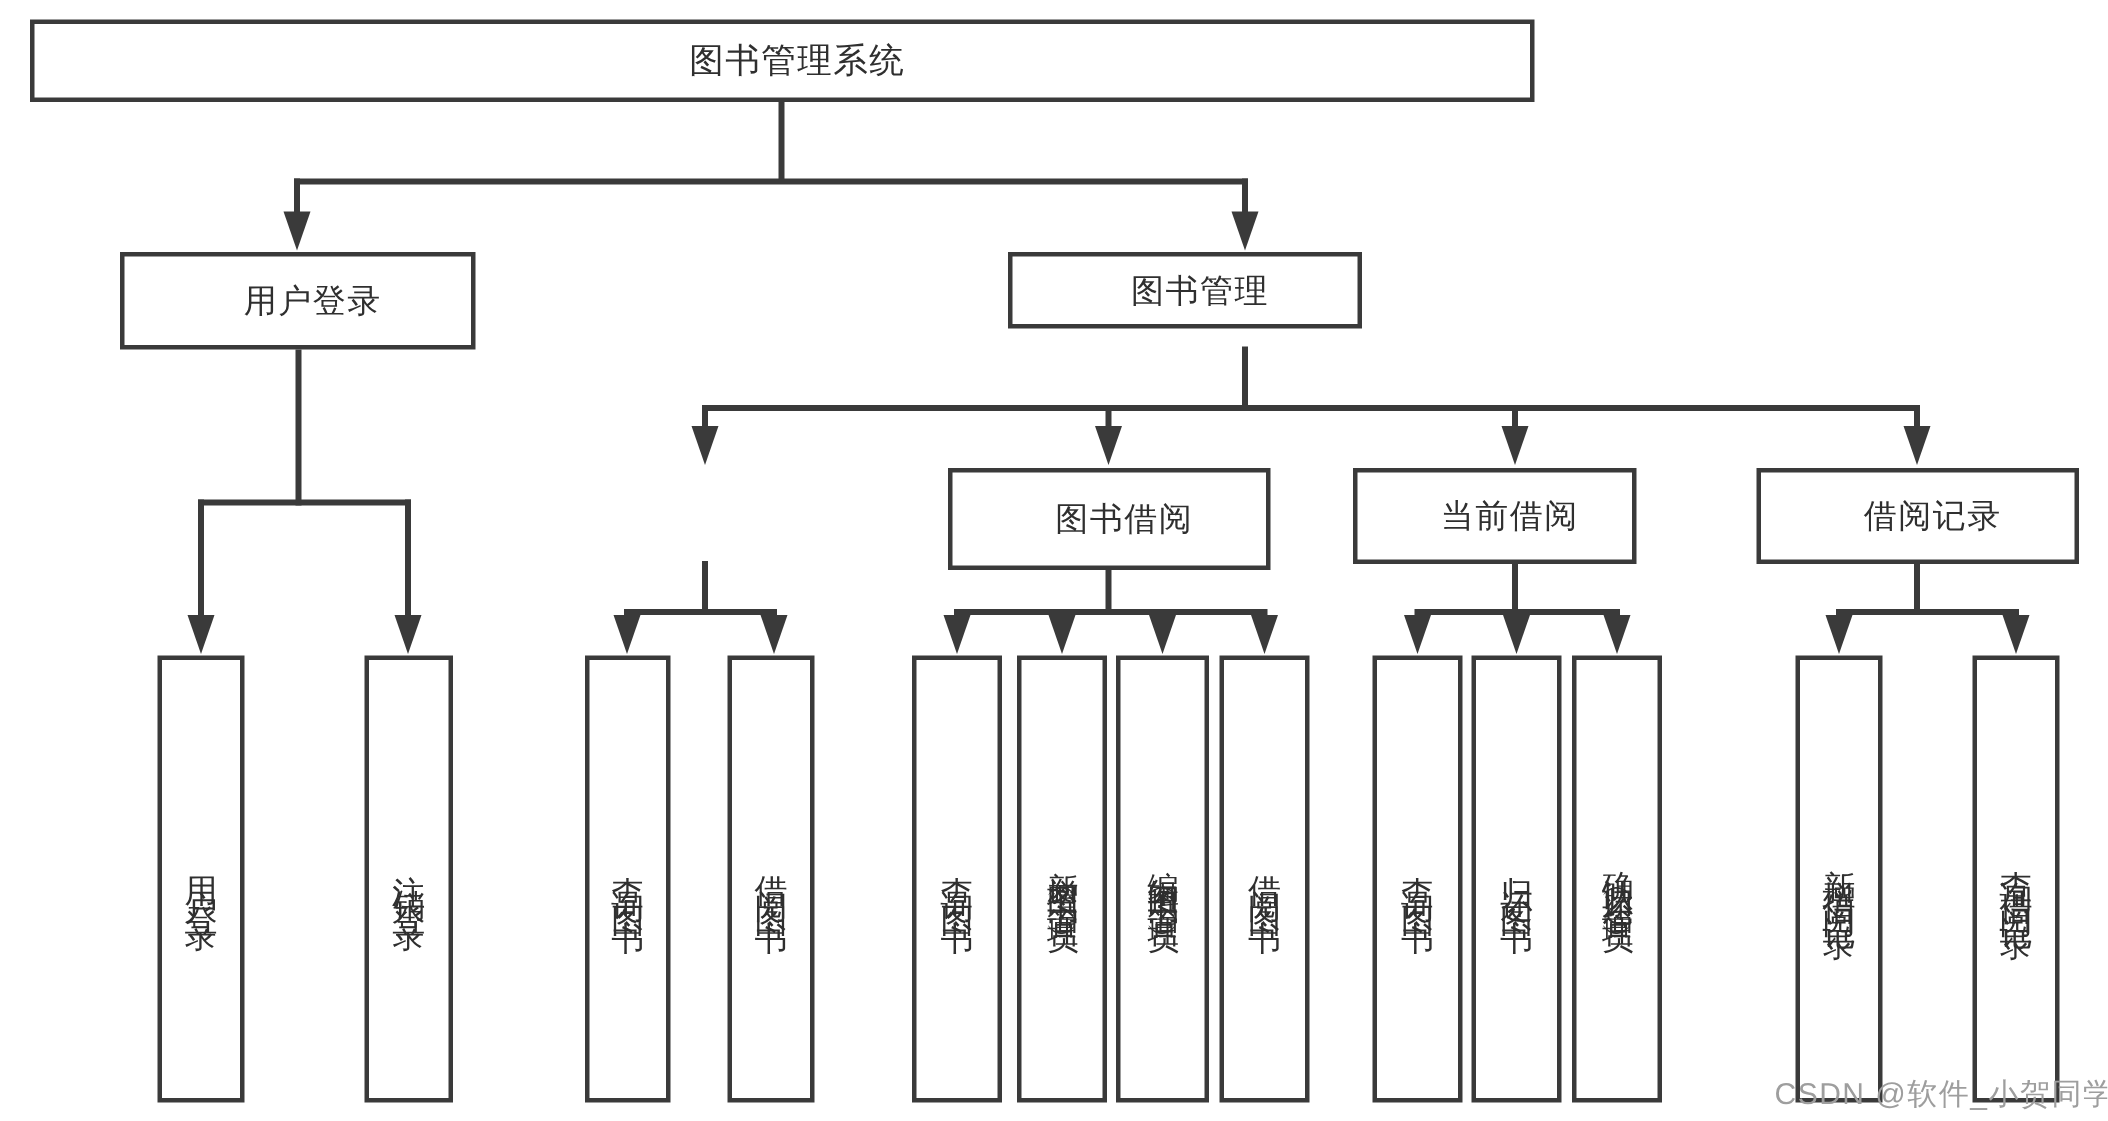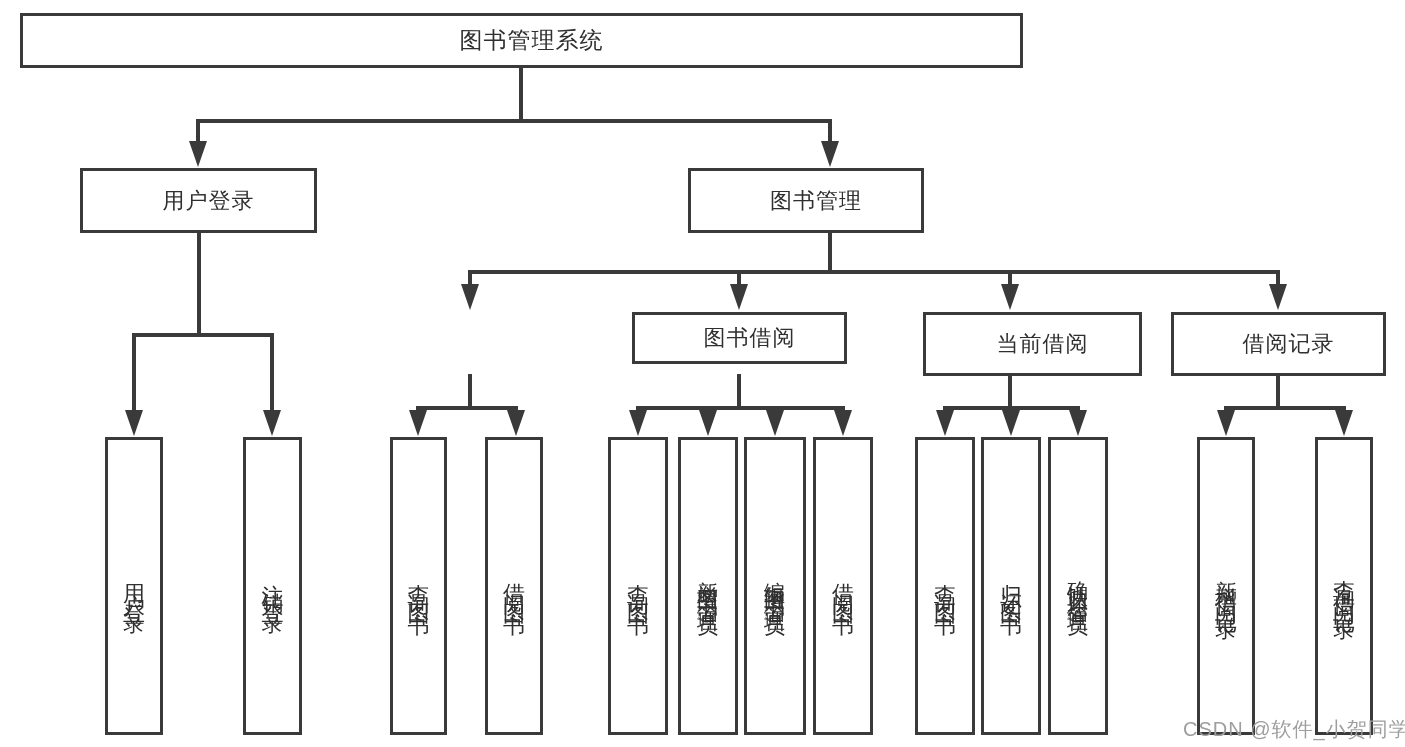--- a/index.html
+++ b/index.html
@@ -109,28 +109,28 @@
     </g>
   </svg>
 
   <div class="node h-node root" style="left:20px; top:13px; width:1003px; height:55px;">
     <span>图书管理系统</span>
   </div>
 
   <div class="node h-node" style="left:80px; top:168px; width:237px; height:65px;">
     <span>用户登录</span>
   </div>
-  <div class="node h-node" style="left:688px; top:168px; width:236px; height:65px;">
+  <div class="node h-node" style="left:672px; top:168px; width:236px; height:51px;">
     <span>图书管理</span>
   </div>
 
-  <div class="node h-node" style="left:632px; top:312px; width:215px; height:52px;">
+  <div class="node h-node" style="left:632px; top:312px; width:215px; height:68px;">
     <span>图书借阅</span>
   </div>
-  <div class="node h-node" style="left:902px; top:312px; width:219px; height:64px;margin-left:21px;">
+  <div class="node h-node" style="left:902px; top:312px; width:189px; height:64px;">
     <span>当前借阅</span>
   </div>
   <div class="node h-node" style="left:1171px; top:312px; width:215px; height:64px;">
     <span>借阅记录</span>
   </div>
 
   <div class="node v-node v4" style="left:105px; top:437px; width:58px; height:298px;">
     <span>用户登录</span>
   </div>
   <div class="node v-node v4" style="left:243px; top:437px; width:59px; height:298px;">

